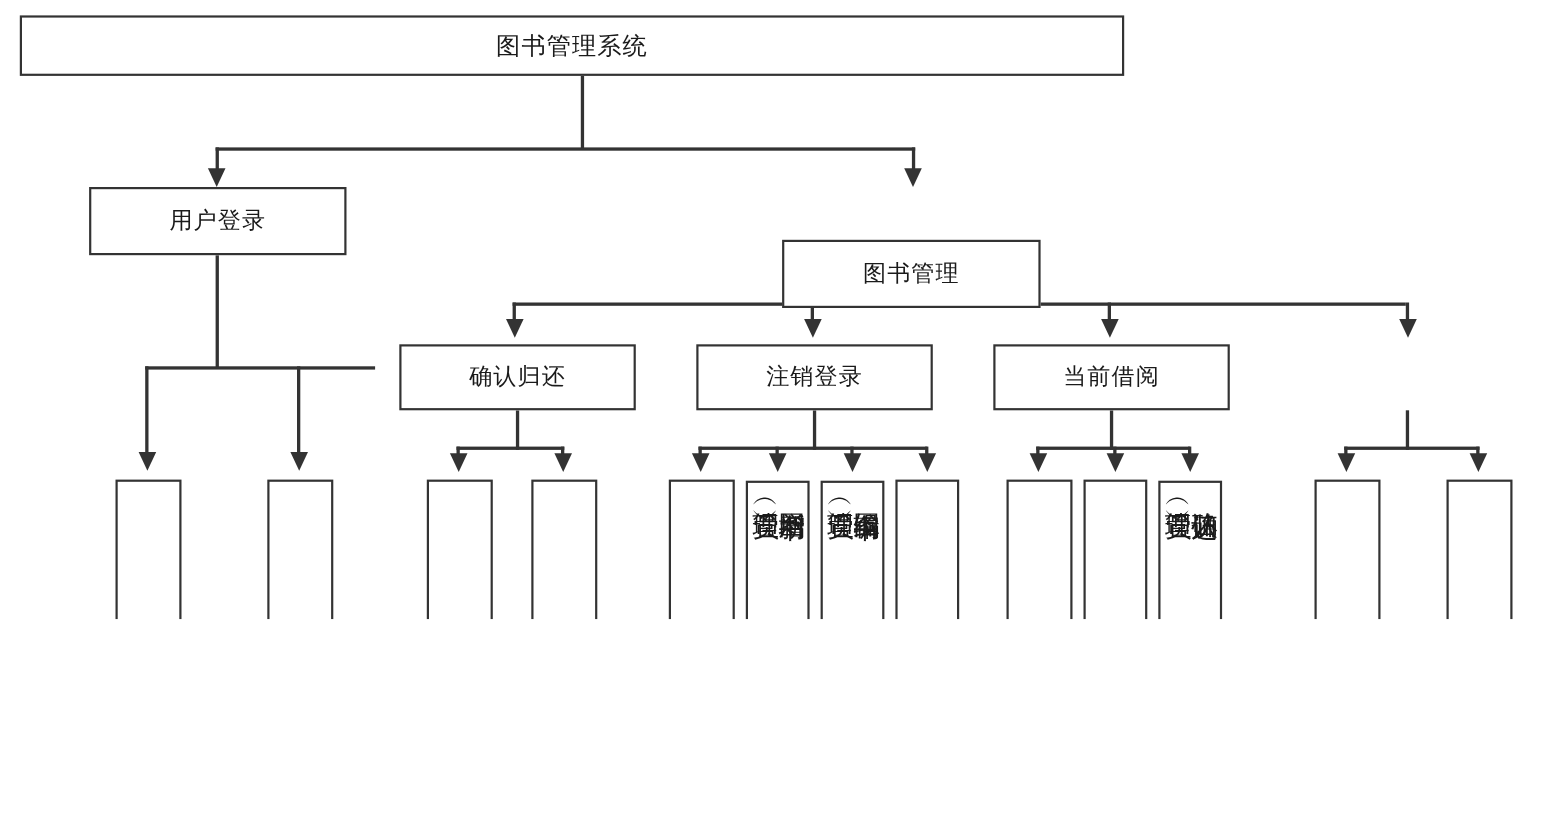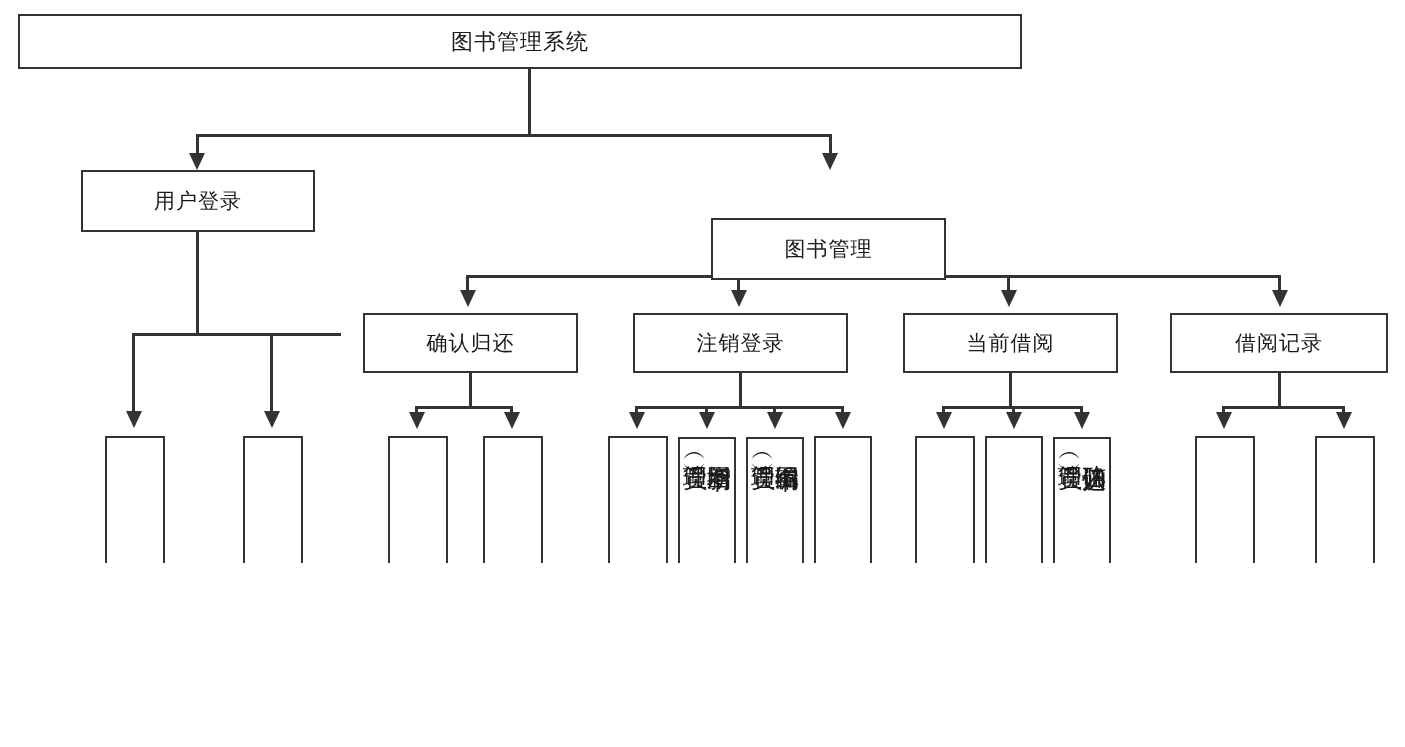--- a/index.html
+++ b/index.html
@@ -100,23 +100,20 @@
   </div>
 
   <div class="node h" style="left:633px;top:313px;width:215px;height:60px;">
     <span class="lbl">注销登录</span>
   </div>
 
   <div class="node h" style="left:903px;top:313px;width:215px;height:60px;">
     <span class="lbl">当前借阅</span>
   </div>
 
-  <div class="node h" style="left:1170px;top:313px;width:218px;height:60px;">
-    <span class="lbl">借阅记录</span>
-  </div>
 
   <div class="node v mid" style="left:105px;top:436px;width:60px;height:299px;">
     <span class="lbl">用户登录</span>
   </div>
   <div class="node v mid" style="left:243px;top:436px;width:60px;height:299px;">
     <span class="lbl">注销登录</span>
   </div>
 
   <div class="node v mid" style="left:388px;top:436px;width:60px;height:299px;">
     <span class="lbl">查询图书</span>

